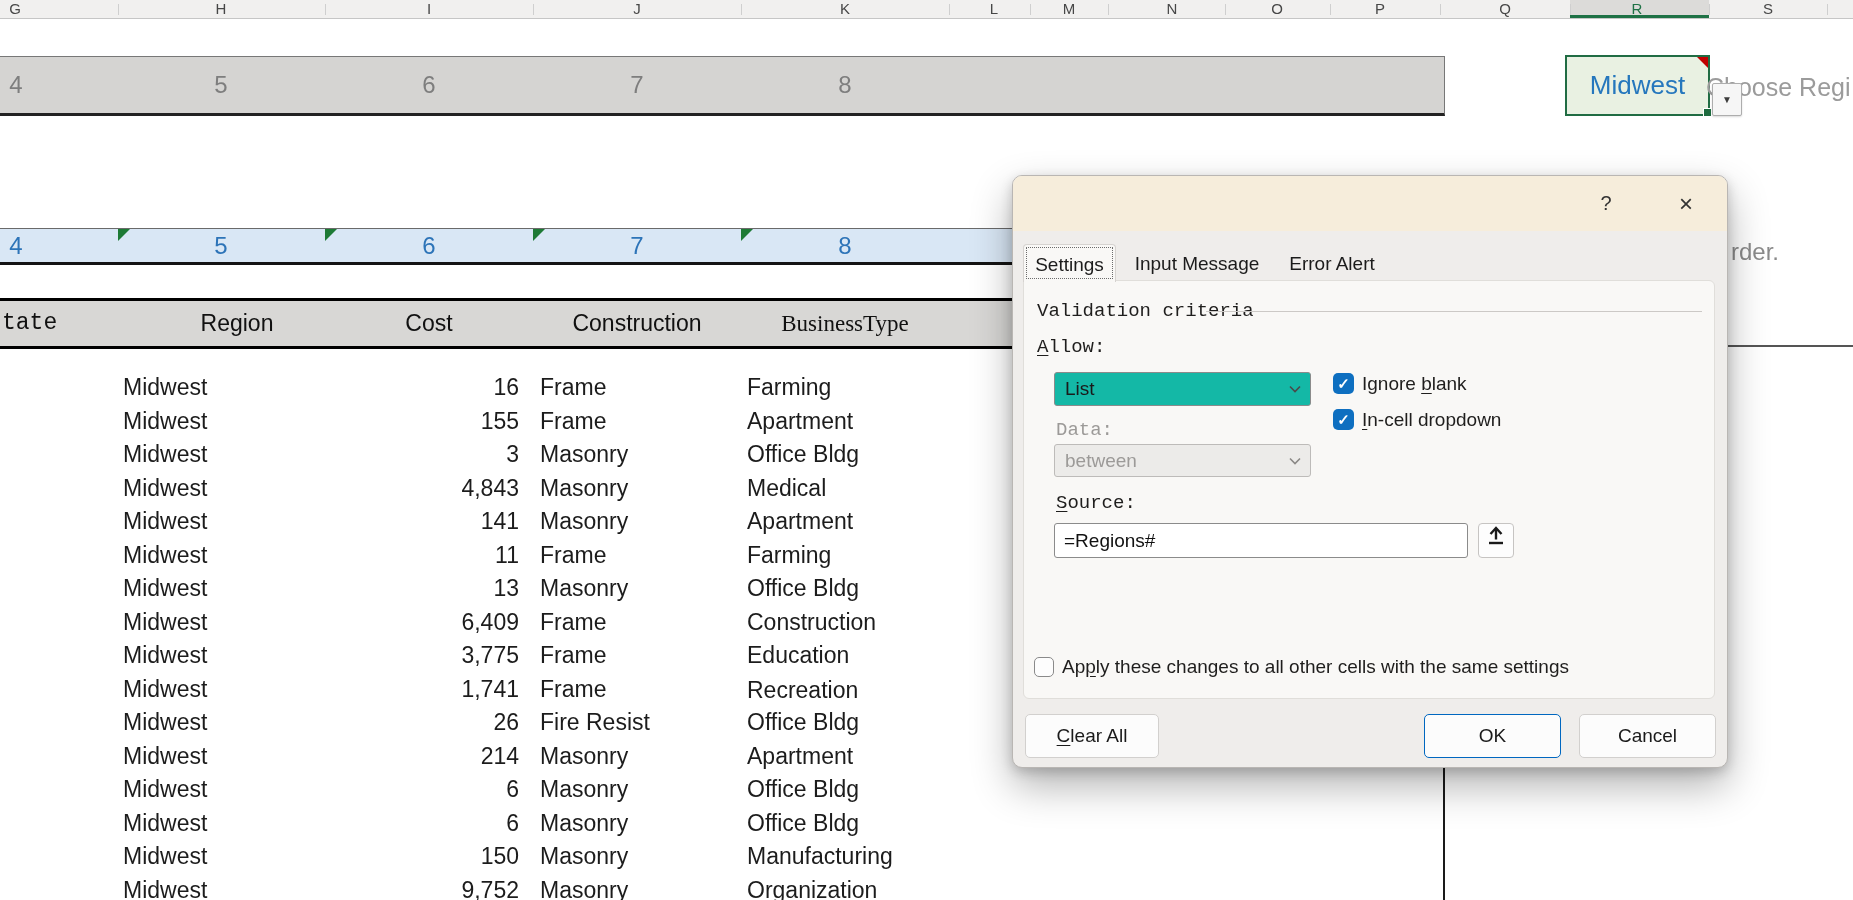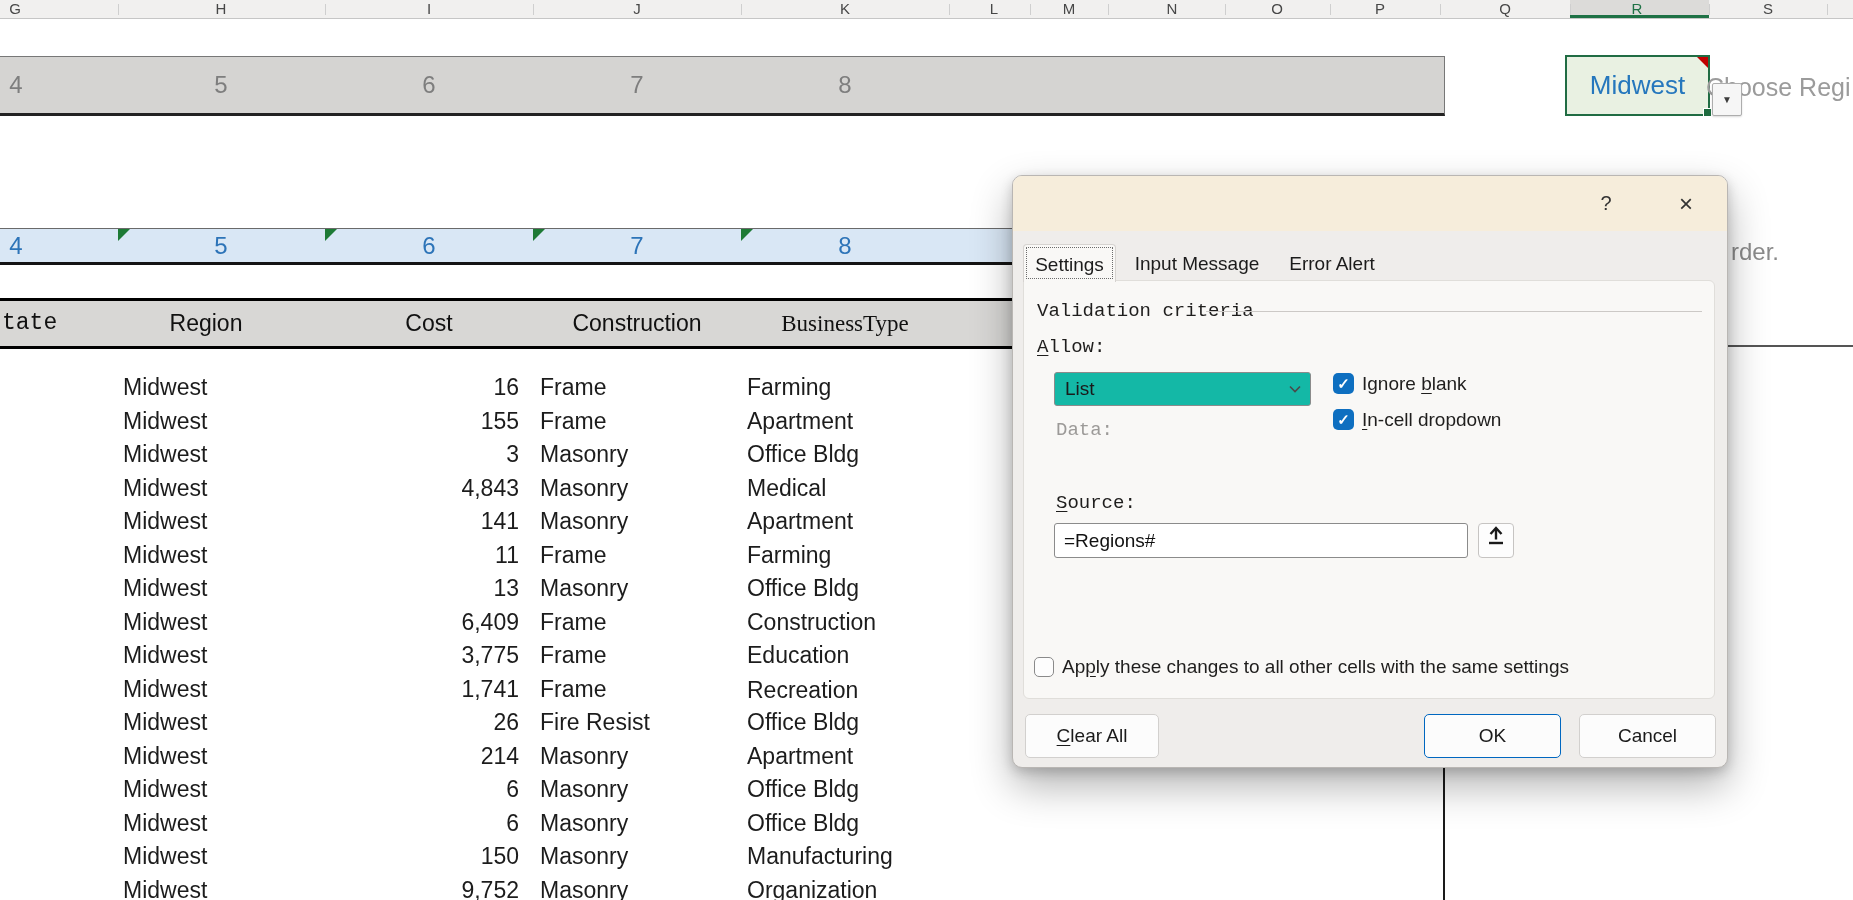--- a/index.html
+++ b/index.html
@@ -130,21 +130,21 @@
   <div id="blueband">
       <div class="bandnum" style="left: -6px;">4</div>
       <div class="bandnum" style="left: 199px;">5</div>
       <div class="bandnum" style="left: 407px;">6</div>
       <div class="bandnum" style="left: 615px;">7</div>
       <div class="bandnum" style="left: 823px;">8</div>
     </div>
 
   <div id="theader">
       <div class="thcell" style="left: 2px; width: 70px; text-align: left; font-family: Liberation Mono, monospace;">tate</div>
-      <div class="thcell" style="left: 126px; width: 160px; text-align: center;">Region</div>
+      <div class="thcell" style="left: 157px; width: 160px; text-align: center;">Region</div>
       <div class="thcell" style="left: 359px; width: 140px; text-align: center;">Cost</div>
       <div class="thcell" style="left: 527px; width: 220px; text-align: center;">Construction</div>
       <div class="thcell" style="left: 725px; width: 240px; text-align: center; font-family: Liberation Serif, serif;">BusinessType</div>
     </div>
 
   <div id="tbody">
       <div class="tcell" style="left: 123px; width: 170px; top: 370px; text-align: left;">Midwest</div>
       <div class="tcell" style="left: 300px; width: 219px; top: 370px; text-align: right;">16</div>
       <div class="tcell" style="left: 540px; width: 180px; top: 370px; text-align: left;">Frame</div>
       <div class="tcell" style="left: 747px; width: 240px; top: 370px; text-align: left;">Farming</div>
@@ -250,20 +250,26 @@
       <span>✓</span>
     </div>
     <div class="cblabel" style="left:349px;top:197px;line-height:21px;"><span>Ignore </span><span class="accel">b</span><span>lank</span></div>
 
     <div class="cb checked" style="left:320px;top:233px;">
       <span>✓</span>
     </div>
     <div class="cblabel" style="left:349px;top:233px;line-height:21px;"><span></span><span class="accel">I</span><span>n-cell dropdown</span></div>
 
     <div class="dlabel" style="left:43px;top:243px;color:#9c9a98;">Data:</div>
+    <div class="combo disabled" style="top:268px;height:33px;">
+      <span class="cval" style="line-height:31px;">between</span>
+      <svg class="chev" width="12" height="8" viewBox="0 0 12 8">
+          <polyline points="1,1.5 6,6.5 11,1.5" fill="none" stroke="#8a8886" stroke-width="1.6"></polyline>
+        </svg>
+    </div>
 
     <div class="dlabel" style="left:43px;top:316px;"><span class="accel">S</span><span>ource:</span></div>
     <input id="srcinput" type="text" value="=Regions#" style="">
     <div id="refedit">
       <svg width="22" height="22" viewBox="0 0 22 22">
         <line x1="4" y1="19" x2="18" y2="19" stroke="#1a1a1a" stroke-width="2.4"></line>
         <line x1="11" y1="5" x2="11" y2="15.5" stroke="#1a1a1a" stroke-width="2.4"></line>
         <polyline points="5.5,10 11,4 16.5,10" fill="none" stroke="#1a1a1a" stroke-width="2.4"></polyline>
       </svg>
     </div>

